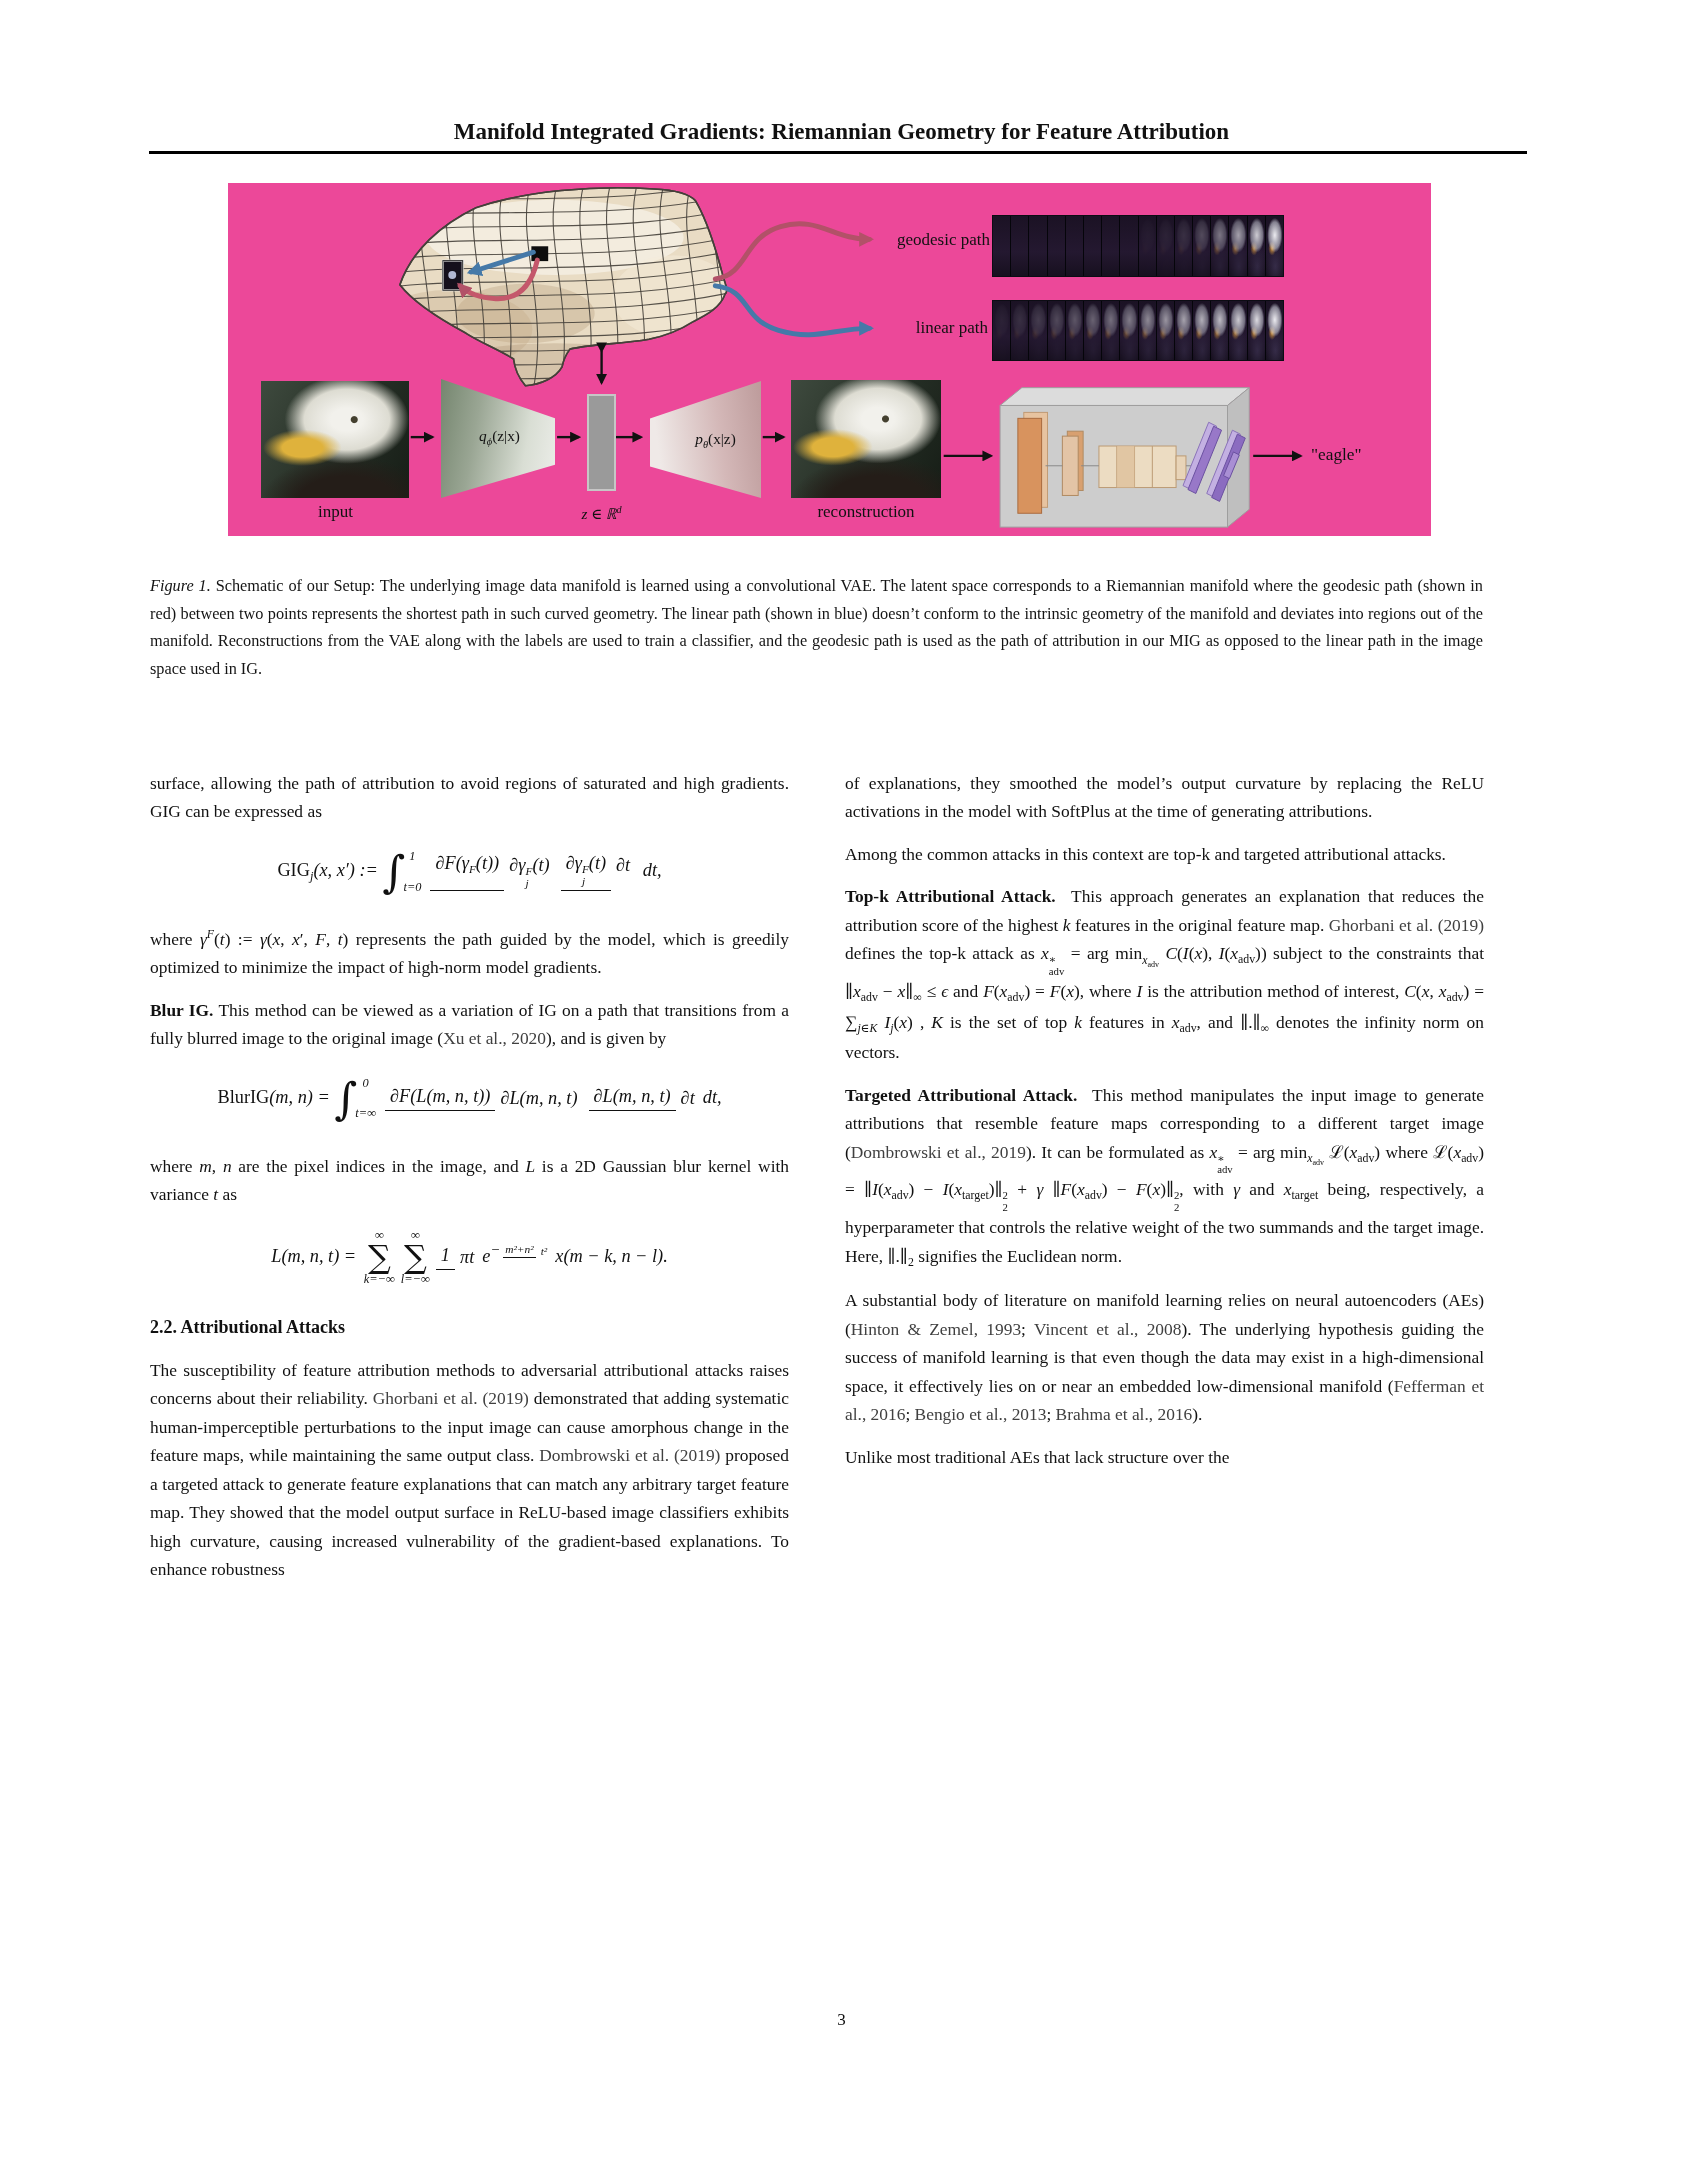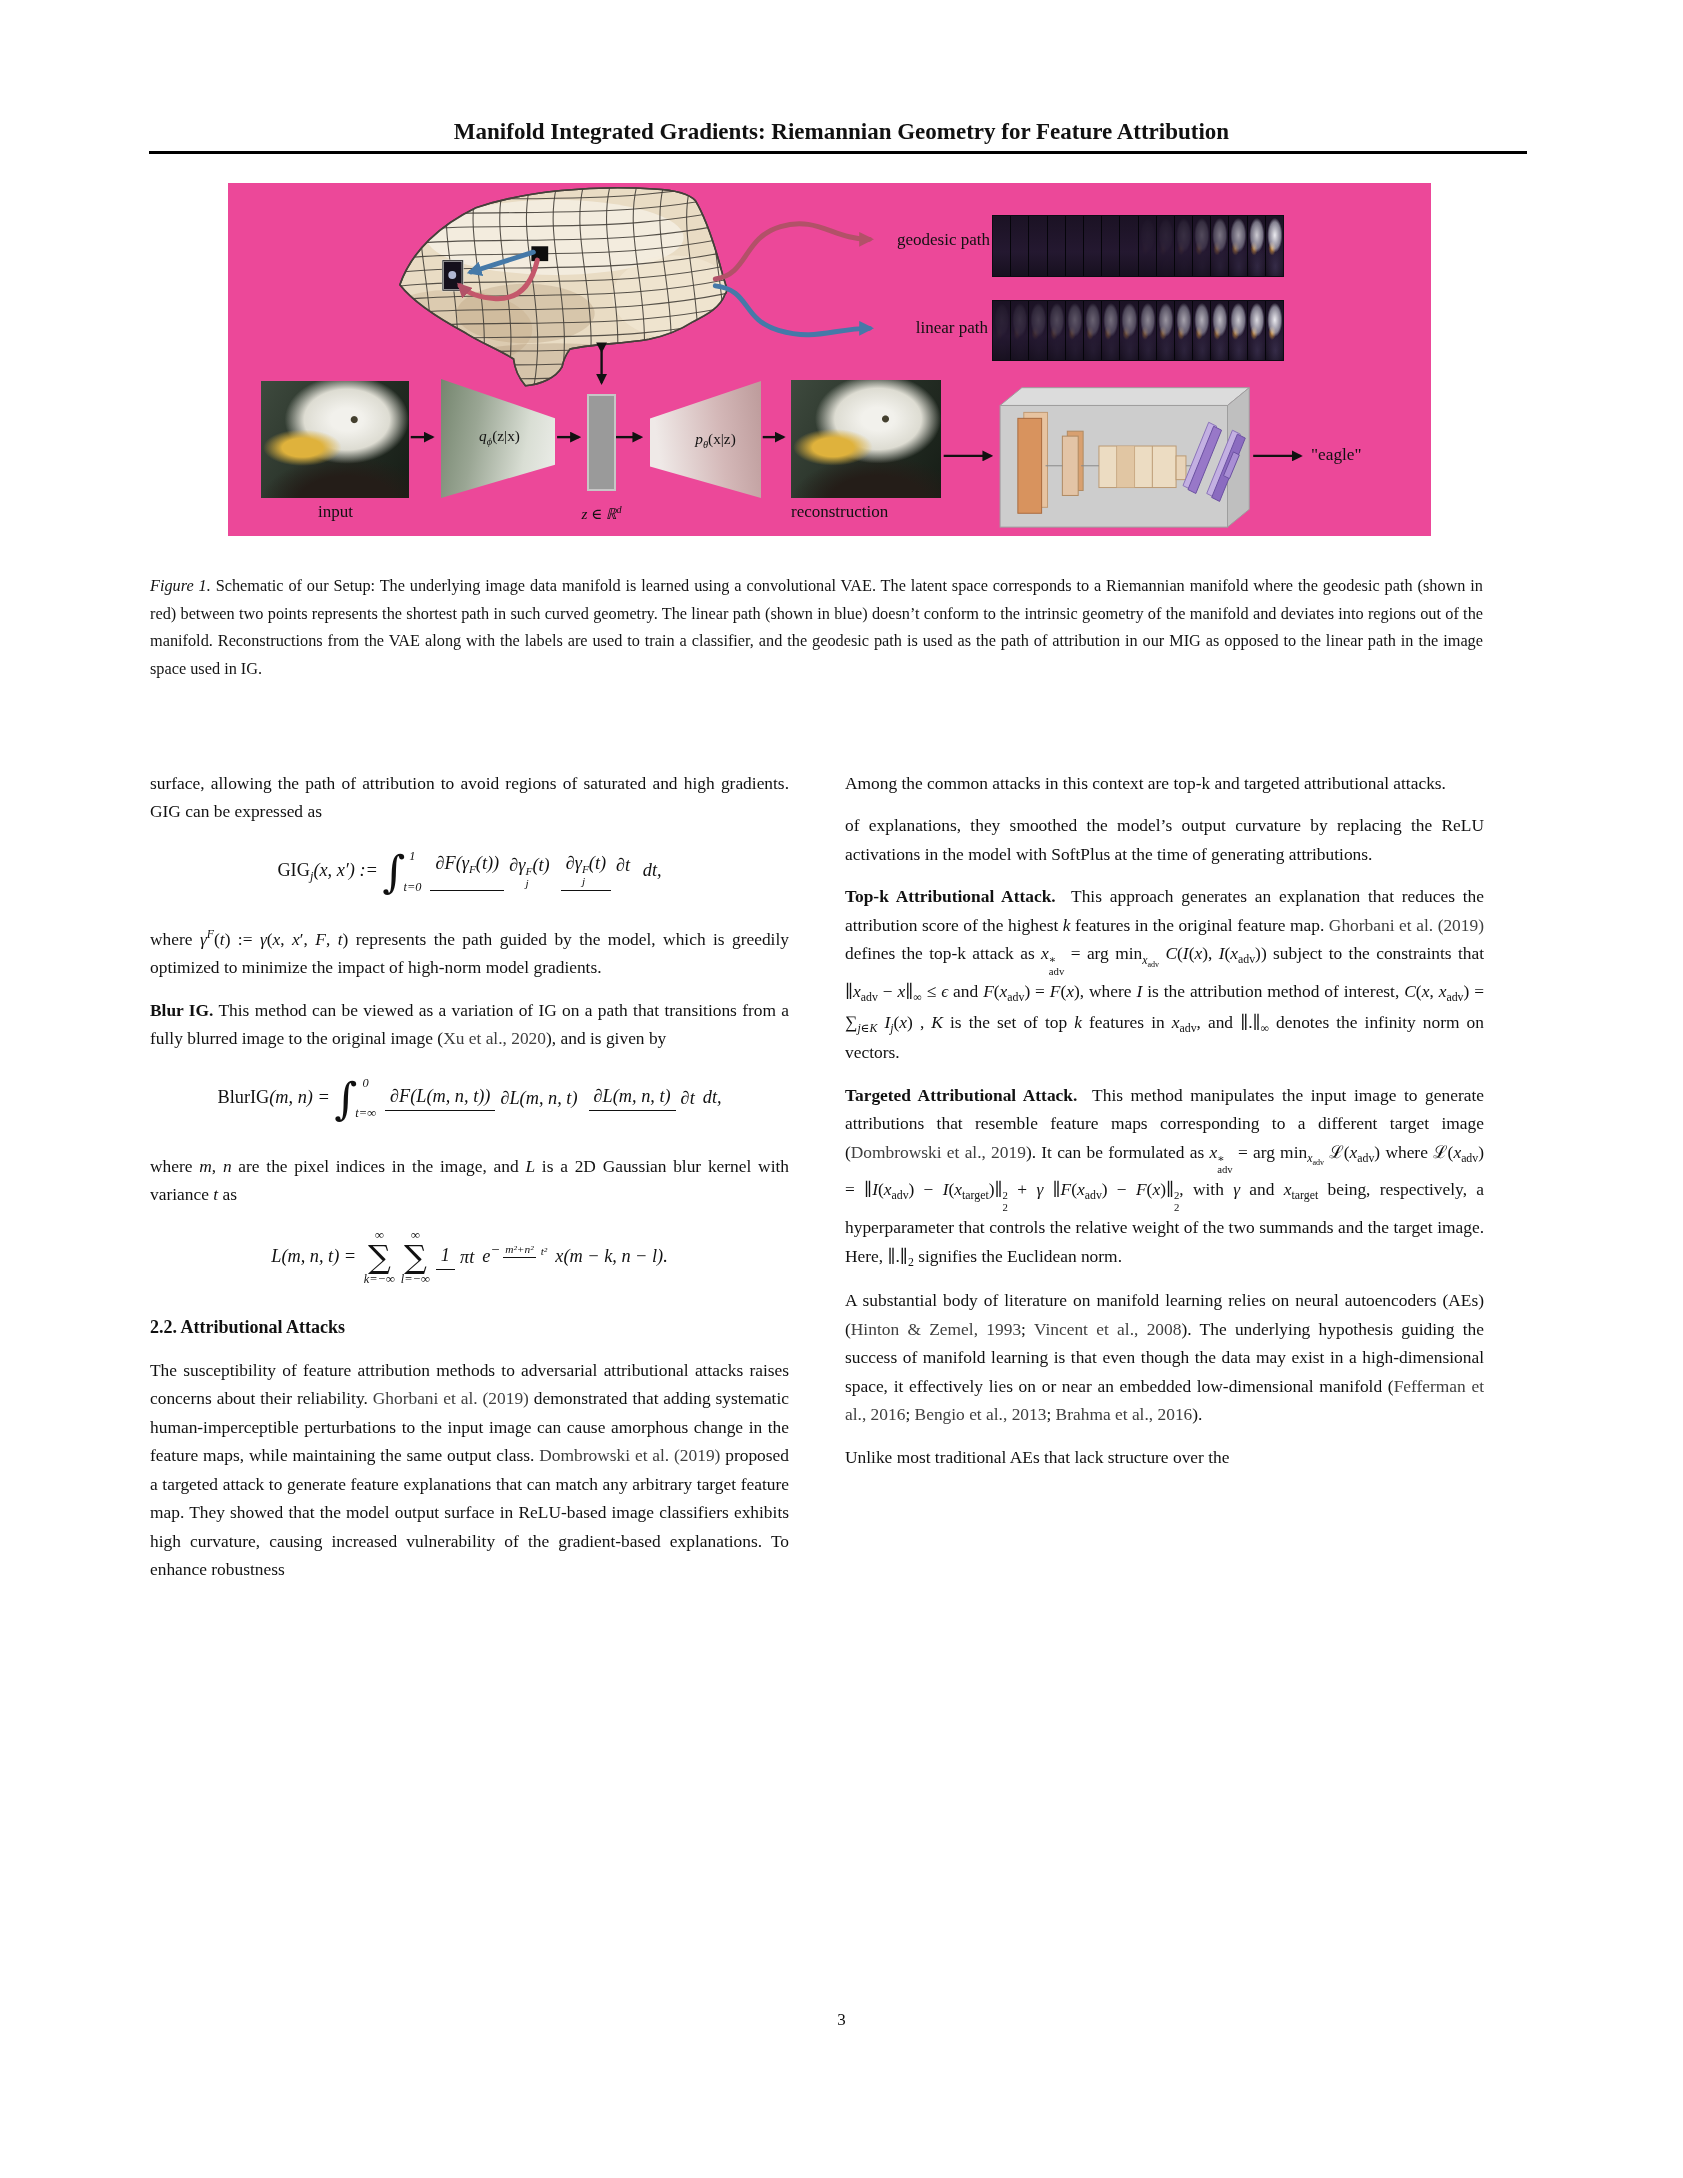--- a/index.html
+++ b/index.html
@@ -10,21 +10,21 @@
         font-size:23px;font-weight:bold;}
   #title-rule{position:absolute;top:151px;left:149px;width:1378px;height:3px;background:#000;}
   
   #fig-panel{position:absolute;left:228px;top:183px;width:1203px;height:353px;background:#ec4899;}
   #fig-svg{position:absolute;left:0;top:0;}
   .fig-label{position:absolute;font-size:17px;color:#111;}
   #geodesic-label{left:594px;top:47px;width:168px;text-align:right;}
   #linear-label{left:594px;top:135px;width:166px;text-align:right;}
   #input-label{left:33px;top:319px;width:149px;text-align:center;}
   #latent-label{left:334px;top:320px;width:79px;text-align:center;font-size:15px;font-style:italic;}
-  #recon-label{left:563px;top:319px;width:150px;}
+  #recon-label{left:563px;top:319px;width:150px;text-align:center;}
   #eagle-label{left:1083px;top:262px;width:117px;font-size:17.3px;}
   #enc-label{left:226px;top:244px;width:91px;text-align:center;font-size:15.3px;}
   #dec-label{left:442px;top:247px;width:91px;text-align:center;font-size:15.3px;}
   
   .eagle-img{position:absolute;overflow:hidden;
      background:
        radial-gradient(circle 3px at 63% 33%, #44402f 0 3px, rgba(0,0,0,0) 4px),
        radial-gradient(ellipse 34% 20% at 28% 57%, #dfb23c 0 40%, rgba(224,179,60,0) 78%),
        radial-gradient(ellipse 60% 54% at 58% 33%, #f2f1ec 0 18%, #dddcd2 48%, rgba(190,190,180,0) 70%),
        radial-gradient(ellipse 80% 52% at 58% 102%, #241d18 0 40%, rgba(36,29,24,0) 72%),
@@ -369,22 +369,22 @@
             <span class="nu">1</span>
             <span class="de">πt</span>
           </span>e<sup class="efr">−<span class="frac sm">
               <span class="nu">m²+n²</span>
               <span class="de">t²</span>
             </span></sup>x(m − k, n − l).</div>
         <div class="blk h2">2.2. Attributional Attacks</div>
         <div class="blk p">The susceptibility of feature attribution methods to adversarial attributional attacks raises concerns about their reliability. <span class="cite">Ghorbani et al. (2019)</span> demonstrated that adding systematic human-imperceptible perturbations to the input image can cause amorphous change in the feature maps, while maintaining the same output class. <span class="cite">Dombrowski et al. (2019)</span> proposed a targeted attack to generate feature explanations that can match any arbitrary target feature map. They showed that the model output surface in ReLU-based image classifiers exhibits high curvature, causing increased vulnerability of the gradient-based explanations. To enhance robustness</div>
       </div>
     <div class="col" id="col-right">
+        <div class="blk p">of explanations, they smoothed the model’s output curvature by replacing the ReLU activations in the model with SoftPlus at the time of generating attributions.</div>
         <div class="blk p">Among the common attacks in this context are top-k and targeted attributional attacks.</div>
-        <div class="blk p">of explanations, they smoothed the model’s output curvature by replacing the ReLU activations in the model with SoftPlus at the time of generating attributions.</div>
         <div class="blk p"><b>Top-k Attributional Attack.</b>&nbsp; This approach generates an explanation that reduces the attribution score of the highest <i>k</i> features in the original feature map. <span class="cite">Ghorbani et al. (2019)</span> defines the top-k attack as <i>x</i><span class="st">
             <span>∗</span>
             <span>adv</span>
           </span> = arg min<sub><i>x</i><sub>adv</sub></sub> <i>C</i>(<i>I</i>(<i>x</i>), <i>I</i>(<i>x</i><sub>adv</sub>)) subject to the constraints that ∥<i>x</i><sub>adv</sub> − <i>x</i>∥<sub>∞</sub> ≤ <i>ϵ</i> and <i>F</i>(<i>x</i><sub>adv</sub>) = <i>F</i>(<i>x</i>), where <i>I</i> is the attribution method of interest, <i>C</i>(<i>x</i>, <i>x</i><sub>adv</sub>) = ∑<sub><i>j</i>∈<i>K</i></sub> <i>I<sub>j</sub></i>(<i>x</i>) , <i>K</i> is the set of top <i>k</i> features in <i>x</i><sub>adv</sub>, and ∥.∥<sub>∞</sub> denotes the infinity norm on vectors.</div>
         <div class="blk p"><b>Targeted Attributional Attack.</b>&nbsp; This method manipulates the input image to generate attributions that resemble feature maps corresponding to a different target image (<span class="cite">Dombrowski et al., 2019</span>). It can be formulated as <i>x</i><span class="st">
             <span>∗</span>
             <span>adv</span>
           </span> = arg min<sub><i>x</i><sub>adv</sub></sub> ℒ(<i>x</i><sub>adv</sub>) where ℒ(<i>x</i><sub>adv</sub>) = ∥<i>I</i>(<i>x</i><sub>adv</sub>) − <i>I</i>(<i>x</i><sub>target</sub>)∥<span class="st">
             <span>2</span>
             <span>2</span>

